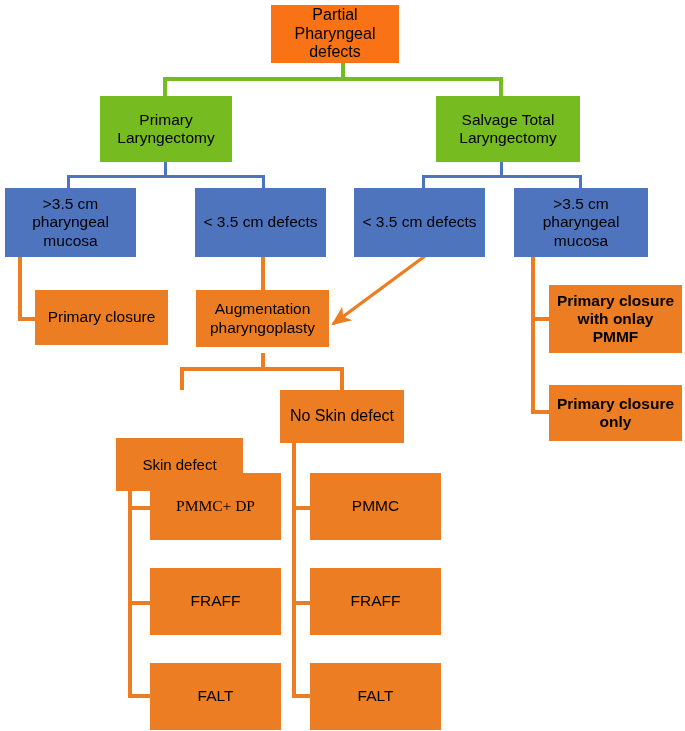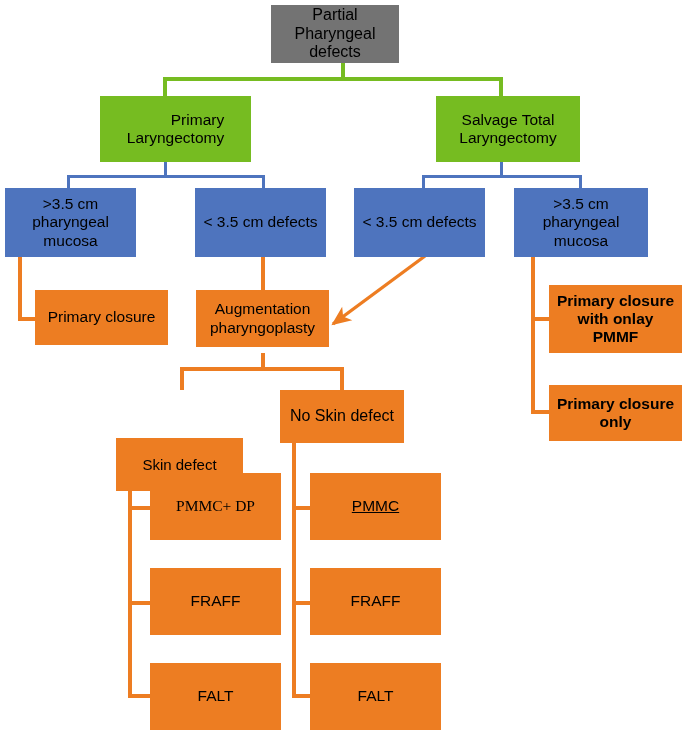--- a/index.html
+++ b/index.html
@@ -23,21 +23,21 @@
     display: flex;
     align-items: center;
     justify-content: center;
     text-align: center;
     color: #000000;
     line-height: 1.18;
     white-space: pre-line;
     z-index: 3;
     padding: 0 4px;
   }
-  .n-gold   { background: #737373; }
+  .n-gold   { background: #f97316; }
   .n-green  { background: #76BC21; }
   .n-blue   { background: #4E74BE; }
   .n-orange { background: #ED7D22; }
 
   .conn {
     position: absolute;
     z-index: 1;
   }
   .c-green  { background: #76BC21; }
   .c-blue   { background: #4E74BE; }
@@ -102,21 +102,21 @@
         <path d="M6.2,3.1 L0.4,5.6 L1.9,3.1 L0.4,0.6 Z" fill="#ED7D22"></path>
       </marker>
     </defs>
     <line x1="425" y1="256" x2="333" y2="324" stroke="#ED7D22" stroke-width="3.4" marker-end="url(#ar)"></line>
   </svg>
 
   <div class="node n-gold" style="left:271px; top:5px; width:128px; height:58px; font-size:16px;">Partial
 Pharyngeal
 defects</div>
 
-  <div class="node n-green" style="left:100px; top:96px; width:151px; height:66px; font-size:15.5px;text-align:right;">Primary
+  <div class="node n-green" style="left:100px; top:96px; width:132px; height:66px; font-size:15.5px;">Primary
 Laryngectomy</div>
 
   <div class="node n-green" style="left:436px; top:96px; width:144px; height:66px; font-size:15.5px;">Salvage Total
 Laryngectomy</div>
 
   <div class="node n-blue" style="left:5px; top:188px; width:131px; height:69px; font-size:15.5px;">&gt;3.5 cm
 pharyngeal
 mucosa</div>
 
   <div class="node n-blue" style="left:195px; top:188px; width:131px; height:69px; font-size:15.5px;">&lt; 3.5 cm defects</div>
@@ -142,19 +142,19 @@
   <div class="node n-orange" style="left:116px; top:390px; width:127px; height:53px; font-size:15px;margin-top:48px;">Skin defect</div>
 
   <div class="node n-orange" style="left:280px; top:390px; width:124px; height:53px; font-size:16px;">No Skin defect</div>
 
   <div class="node n-orange" style="left:150px; top:473px; width:131px; height:67px; font-size:15.5px;font-family:Liberation Serif, serif;">PMMC+ DP</div>
 
   <div class="node n-orange" style="left:150px; top:568px; width:131px; height:67px; font-size:15.5px;">FRAFF</div>
 
   <div class="node n-orange" style="left:150px; top:663px; width:131px; height:67px; font-size:15.5px;">FALT</div>
 
-  <div class="node n-orange" style="left:310px; top:473px; width:131px; height:67px; font-size:15.5px;text-decoration:underline;">PMMC</div>
+  <div class="node n-orange" style="left:310px; top:473px; width:131px; height:67px; font-size:15.5px;">PMMC</div>
 
   <div class="node n-orange" style="left:310px; top:568px; width:131px; height:67px; font-size:15.5px;">FRAFF</div>
 
   <div class="node n-orange" style="left:310px; top:663px; width:131px; height:67px; font-size:15.5px;">FALT</div>
 
 </div>
 
 </body></html>

